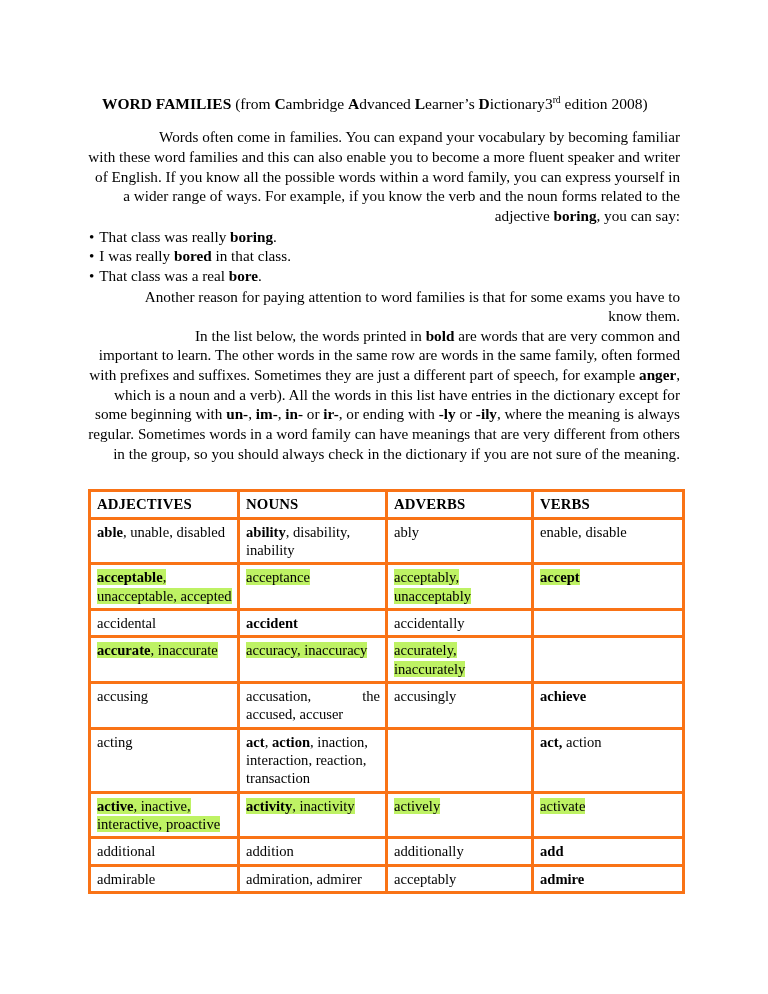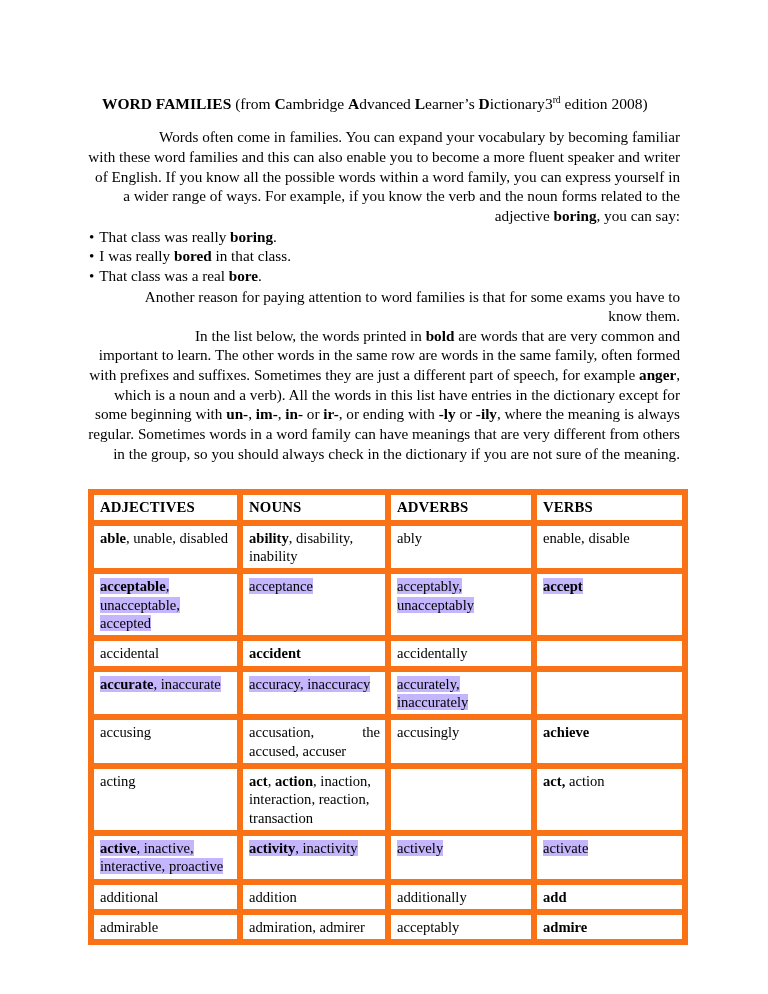--- a/index.html
+++ b/index.html
@@ -62,40 +62,40 @@
 
   table.wf {
     border-collapse: collapse;
     width: 594px;
     margin: 0;
     table-layout: fixed;
     font-size: 14.6px;
     line-height: 1.255;
   }
   table.wf th, table.wf td {
-    border: 6px solid #f97316;
+    border: 3px solid #f97316;
     vertical-align: top;
     padding: 3px 5px 3px 6px;
     text-align: left;
     font-weight: normal;
   }
   table.wf th {
     font-weight: bold;
     font-size: 14.8px;
     letter-spacing: 0.1px;
   }
   table.wf td.justify { text-align: justify; }
   table.wf td.justify > span { display: inline; }
   .col-adj { width: 149px; }
   .col-nou { width: 148px; }
   .col-adv { width: 146px; }
   .col-ver { width: 151px; }
 
   b, .b { font-weight: bold; }
-  .hl { background-color: #c4b5fd; }
+  .hl { background-color: #bef264; }
 </style>
 </head>
 <body>
 
 <div class="page">
 
   <div class="doc-title">
     <b>WORD  FAMILIES</b><span> (from </span><span><b>C</b>ambridge <b>A</b>dvanced <b>L</b>earner’s <b>D</b>ictionary</span><span>3</span><sup>rd</sup><span> edition 2008)</span>
   </div>
 

